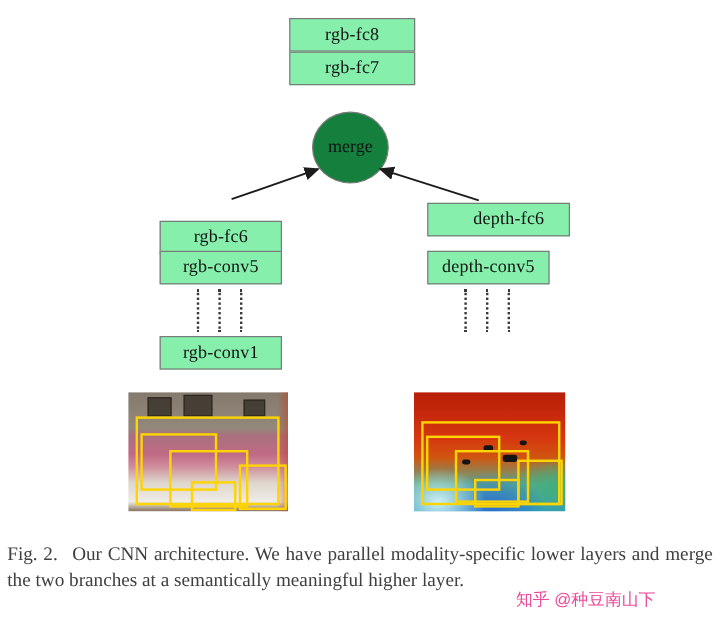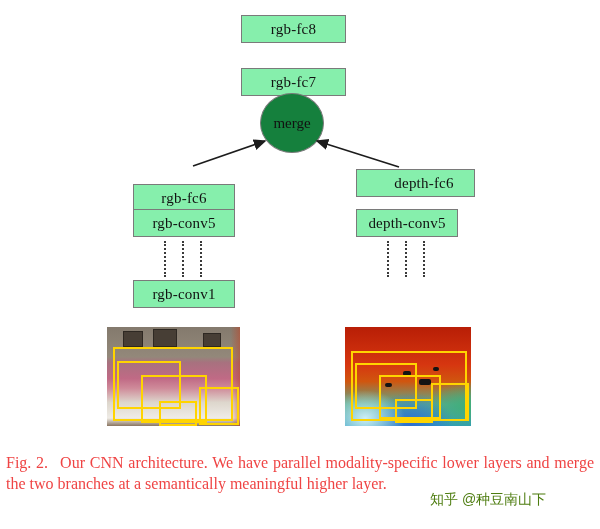--- a/index.html
+++ b/index.html
@@ -23,32 +23,32 @@
   .frame{position:absolute;background:#473e35;border:1px solid #2e2822;}
   .depth-photo{left:345px;top:327px;width:126px;height:99px;
     background:
       radial-gradient(ellipse 45% 40% at 16% 92%, #cdeef4 0%, rgba(205,238,244,0) 70%),
       radial-gradient(ellipse 45% 42% at 52% 98%, #2f6fd0 0%, rgba(47,111,208,0) 75%),
       radial-gradient(ellipse 40% 35% at 96% 80%, #3fae7a 0%, rgba(63,174,122,0) 75%),
       linear-gradient(180deg,#b81e06 0%,#d63610 38%,#d0560f 55%,#59ab8f 78%,#2f9cc0 100%);}
   .speck{position:absolute;background:#141414;border-radius:2px;}
   .bbox{position:absolute;border:2px solid #ffd400;}
   .caption{position:absolute;left:6px;top:452px;width:588px;
-           font-size:16px;line-height:1.32;text-align:justify;color:#ef4444;}
+           font-size:16px;line-height:1.32;text-align:justify;color:#404040;}
   .caption .fig-label{margin-right:12px;}
-  .watermark{position:absolute;left:430px;top:491px;color:#4d7c0f;
+  .watermark{position:absolute;left:430px;top:491px;color:#ec4899;
              font-size:14px;font-family:"Liberation Sans", sans-serif;white-space:nowrap;}
 </style>
 </head>
 <body>
 
 <div class="page">
 
   <div class="node" style="left:241px;top:15px;width:103px;height:26px;">rgb-fc8</div>
-  <div class="node" style="left:241px;top:68px;width:103px;height:26px;">rgb-fc7</div>
+  <div class="node" style="left:241px;top:43px;width:103px;height:26px;">rgb-fc7</div>
 
   <div class="merge-circle">merge</div>
 
   <svg class="arrows" viewBox="0 0 600 529" xmlns="http://www.w3.org/2000/svg">
     <defs>
       <marker id="ah" markerWidth="9" markerHeight="8" refX="7" refY="3.5" orient="auto">
         <path d="M0,0 L8,3.5 L0,7 z" fill="#1c1c1c"></path>
       </marker>
     </defs>
     <line x1="193" y1="166" x2="265" y2="141" stroke="#1c1c1c" stroke-width="1.6" marker-end="url(#ah)"></line>

